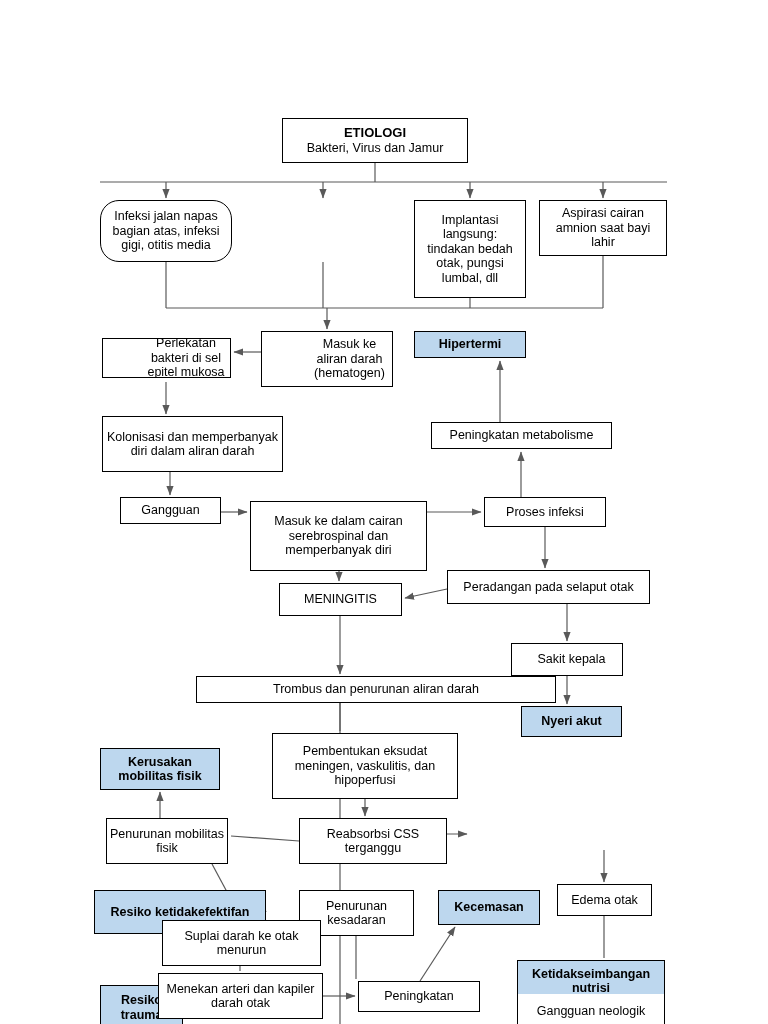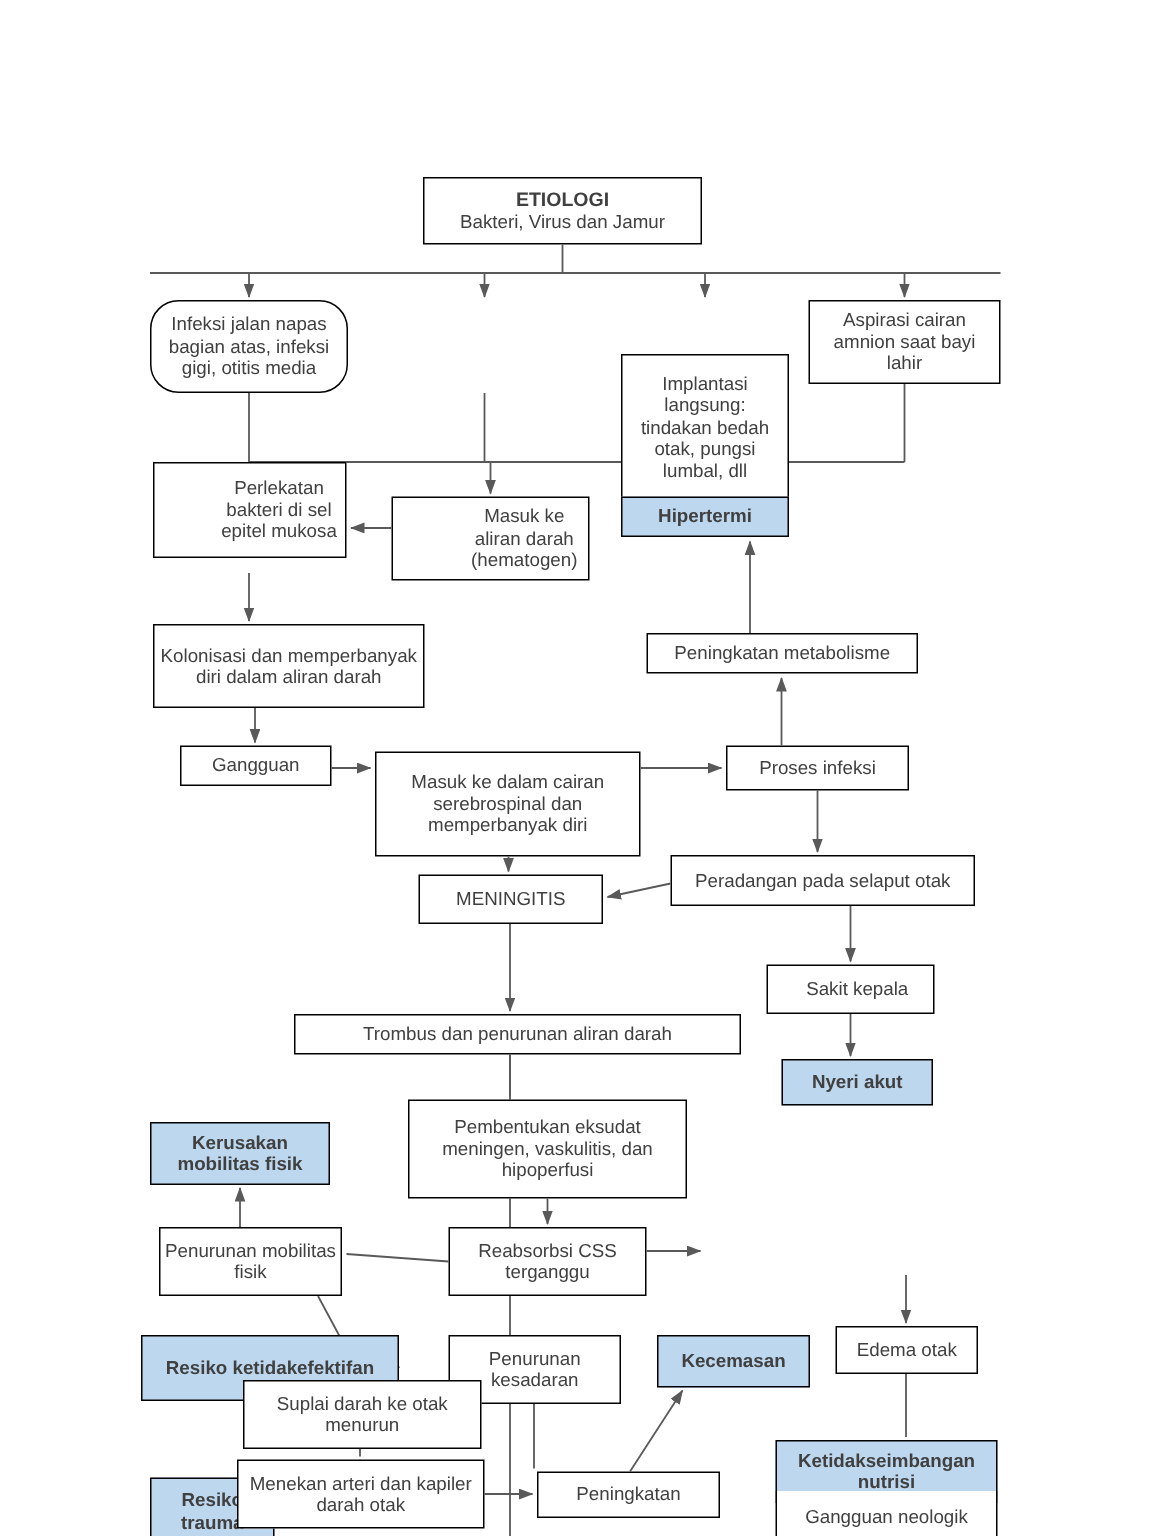--- a/index.html
+++ b/index.html
@@ -1,20 +1,20 @@
 <!DOCTYPE html>
 <html><head>
 <meta charset="utf-8">
 <style>
   html,body{margin:0;padding:0;background:#ffffff;}
   body{width:768px;height:1024px;position:relative;font-family:"Liberation Sans",sans-serif;}
   #canvas{position:absolute;left:0;top:0;width:768px;height:1024px;overflow:hidden;}
   .node{position:absolute;box-sizing:border-box;border:1px solid #000;background:#ffffff;
         display:flex;align-items:center;justify-content:center;text-align:center;
-        font-size:12.5px;color:#404040;line-height:1.15;overflow:hidden;padding:2px 3px;}
+        font-size:12.5px;color:#000000;line-height:1.15;overflow:hidden;padding:2px 3px;}
   .node.fill{background:#bdd7ee;}
   .node.bold{font-weight:bold;}
   .node.title{flex-direction:column;}
   .node .t1{font-weight:bold;font-size:13px;}
   .node .t2{font-weight:normal;font-size:12.5px;}
   svg.edges{position:absolute;left:0;top:0;width:768px;height:1024px;overflow:visible;}
 </style>
 </head>
 <body>
 
@@ -101,28 +101,28 @@
   </svg>
 
   <div class="node title" style="left:282px;top:118px;width:186px;height:45px;">
     <span class="t1">ETIOLOGI</span>
     <span class="t2">Bakteri, Virus dan Jamur</span>
   </div>
 
   <div class="node" style="left:100px;top:200px;width:132px;height:62px;border-radius:19px;">
       <span>Infeksi jalan napas bagian atas, infeksi gigi, otitis media</span>
     </div>
-  <div class="node" style="left:414px;top:200px;width:112px;height:98px;margin-top:36px;">
+  <div class="node" style="left:414px;top:200px;width:112px;height:98px;">
       <span>Implantasi langsung: tindakan bedah otak, pungsi lumbal, dll</span>
     </div>
   <div class="node" style="left:539px;top:200px;width:128px;height:56px;">
       <span>Aspirasi cairan amnion saat bayi lahir</span>
     </div>
 
-  <div class="node" style="left:102px;top:308px;width:129px;height:64px;padding-left:42px;">
+  <div class="node" style="left:102px;top:338px;width:129px;height:40px;padding-left:42px;">
       <span>Perlekatan bakteri di sel epitel mukosa</span>
     </div>
   <div class="node" style="left:261px;top:331px;width:132px;height:56px;padding-left:48px;">
       <span>Masuk ke aliran darah (hematogen)</span>
     </div>
   <div class="node fill bold" style="left:414px;top:331px;width:112px;height:27px;">
       <span>Hipertermi</span>
     </div>
 
   <div class="node" style="left:102px;top:416px;width:181px;height:56px;">
@@ -145,38 +145,38 @@
   <div class="node" style="left:447px;top:570px;width:203px;height:34px;">
       <span>Peradangan pada selaput otak</span>
     </div>
   <div class="node" style="left:279px;top:583px;width:123px;height:33px;">
       <span>MENINGITIS</span>
     </div>
   <div class="node" style="left:511px;top:643px;width:112px;height:33px;padding-left:12px;">
       <span>Sakit kepala</span>
     </div>
 
-  <div class="node" style="left:196px;top:676px;width:298px;height:27px;text-align:center;">
+  <div class="node" style="left:196px;top:676px;width:360px;height:27px;text-align:center;">
       <span>Trombus dan penurunan aliran darah</span>
     </div>
   <div class="node fill bold" style="left:521px;top:706px;width:101px;height:31px;">
       <span>Nyeri akut</span>
     </div>
 
   <div class="node fill bold" style="left:100px;top:748px;width:120px;height:42px;">
       <span>Kerusakan mobilitas fisik</span>
     </div>
   <div class="node" style="left:272px;top:733px;width:186px;height:66px;">
       <span>Pembentukan eksudat meningen, vaskulitis, dan hipoperfusi</span>
     </div>
 
   <div class="node" style="left:106px;top:818px;width:122px;height:46px;">
       <span>Penurunan mobilitas fisik</span>
     </div>
-  <div class="node" style="left:299px;top:818px;width:132px;height:46px;align-items:center;">
+  <div class="node" style="left:299px;top:818px;width:148px;height:46px;align-items:center;">
       <span>Reabsorbsi CSS terganggu</span>
     </div>
 
   <div class="node fill bold" style="left:94px;top:890px;width:172px;height:44px;">
       <span>Resiko ketidakefektifan</span>
     </div>
   <div class="node" style="left:299px;top:890px;width:115px;height:46px;">
       <span>Penurunan kesadaran</span>
     </div>
   <div class="node fill bold" style="left:438px;top:890px;width:102px;height:35px;">

